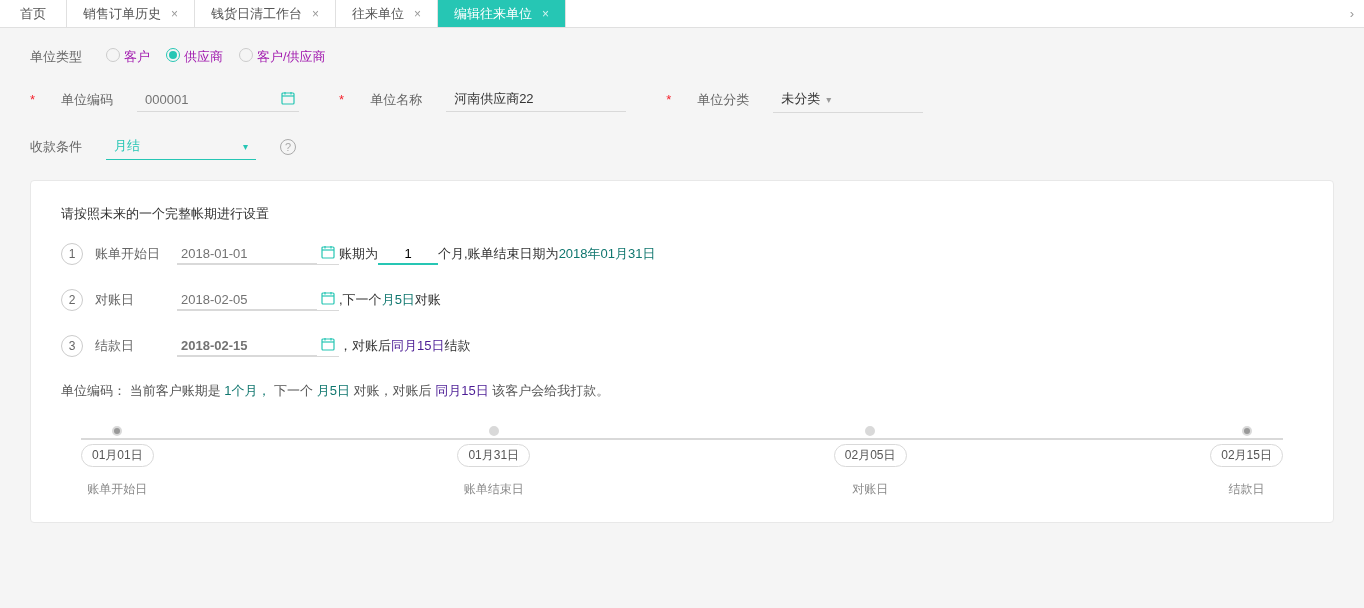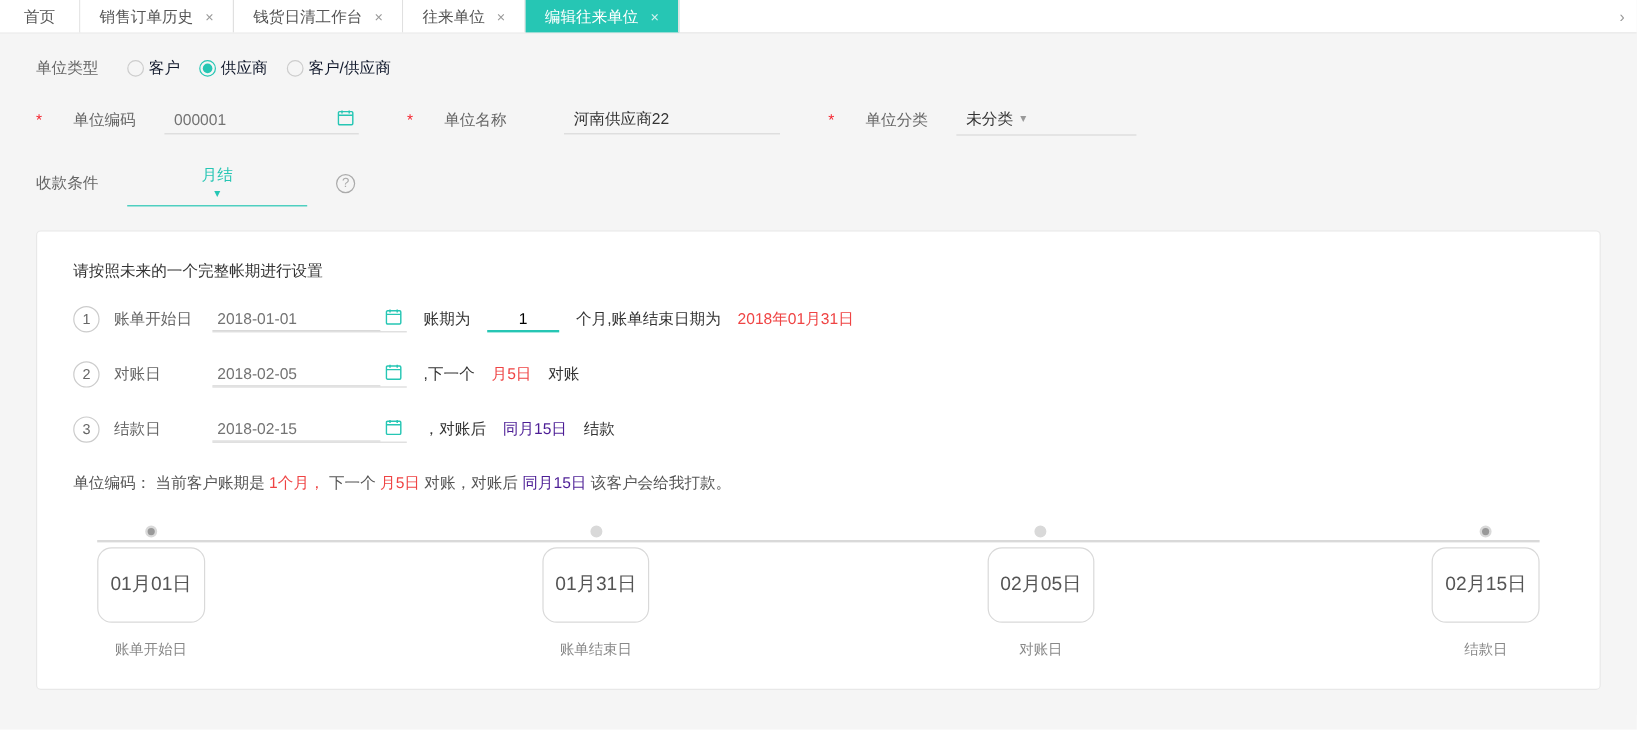--- a/index.html
+++ b/index.html
@@ -72,24 +72,24 @@
     .required-star { color: #f5222d; margin-right: 2px; }
 
     
     .radio-group {
       display: flex;
       align-items: center;
       gap: 16px;
     }
     .radio-item {
       display: flex;
-      align-items: center;
+      align-items: flex-start;
       gap: 4px;
       cursor: pointer;
-      color: #0f172a;
+      color: #a21caf;
     }
     .radio-circle {
       width: 14px;
       height: 14px;
       border-radius: 50%;
       border: 1.5px solid #ccc;
       display: flex;
       align-items: center;
       justify-content: center;
     }
@@ -107,21 +107,20 @@
     
     .input-field {
       border: none;
       border-bottom: 1px solid #d9d9d9;
       padding: 4px 8px;
       font-size: 13px;
       color: #333;
       outline: none;
       background: transparent;
       min-width: 120px;
-      margin-left: 24px;
     }
 
     .input-with-icon {
       display: flex;
       align-items: center;
       border-bottom: 1px solid #d9d9d9;
     }
     .input-with-icon input {
       border: none;
       padding: 4px 8px;
@@ -139,21 +138,20 @@
     }
 
     
     .select-field {
       display: flex;
       align-items: center;
       border-bottom: 1px solid #26c6b4;
       padding: 4px 8px;
       min-width: 150px;
       cursor: pointer;
-      flex-direction: column;
     }
     .select-field .select-value {
       color: #26c6b4;
       flex: 1;
     }
     .select-field .chevron {
       color: #26c6b4;
       font-size: 10px;
     }
 
@@ -215,24 +213,24 @@
       flex-shrink: 0;
     }
     .step-label {
       color: #666;
       width: 70px;
       flex-shrink: 0;
     }
     .step-content {
       display: flex;
       align-items: center;
-      gap: 14px;
+      gap: 0;
       flex-wrap: wrap;
     }
-    .highlight-orange { color: #ef4444; }
+    .highlight-orange { color: #0f766e; }
     .highlight-teal { color: #4c1d95; }
 
     .month-input {
       border: none;
       border-bottom: 2px solid #26c6b4;
       width: 60px;
       text-align: center;
       font-size: 13px;
       outline: none;
       padding: 2px 4px;
@@ -284,22 +282,22 @@
       border: 2px solid #d9d9d9;
     }
     .timeline-dot.endpoint {
       width: 10px;
       height: 10px;
       background: #999;
     }
     .timeline-badge {
       border: 1px solid #d9d9d9;
       border-radius: 12px;
-      padding: 20px 10px;
-      font-size: 16px;
+      padding: 2px 10px;
+      font-size: 12px;
       color: #555;
       background: #fff;
       white-space: nowrap;
     }
     .timeline-point-label {
       font-size: 12px;
       color: #888;
       margin-top: 6px;
     }
   </style>
@@ -439,21 +437,21 @@
         <span class="highlight-orange">月5日</span>
         <span>对账</span>
       </div>
     </div>
 
     <div class="step-row">
       <div class="step-num">3</div>
       <div class="step-label">结款日</div>
       <div class="step-content">
         <div class="input-with-icon">
-          <input type="text" style="width: 100px; border-top: none; border-right: none; border-left: none; border-image: initial; border-bottom: 1px solid rgb(217, 217, 217); padding: 2px 4px; font-size: 13px; outline: none;" value="2018-02-15">
+          <input type="text" style="width: 100px; border-top: none; border-right: none; border-left: none; border-image: initial; border-bottom: 1px solid rgb(217, 217, 217); padding: 2px 4px; font-size: 13px; outline: none; font-weight: bold;" value="2018-02-15">
           <span class="cal-icon">
             <svg width="14" height="14" viewBox="0 0 14 14" fill="none">
               <rect x="1" y="2" width="12" height="11" rx="1" stroke="#26c6b4" stroke-width="1.2"></rect>
               <line x1="1" y1="5" x2="13" y2="5" stroke="#26c6b4" stroke-width="1.2"></line>
               <line x1="4" y1="1" x2="4" y2="3.5" stroke="#26c6b4" stroke-width="1.2"></line>
               <line x1="10" y1="1" x2="10" y2="3.5" stroke="#26c6b4" stroke-width="1.2"></line>
             </svg>
           </span>
         </div>
         <span>，对账后</span>

